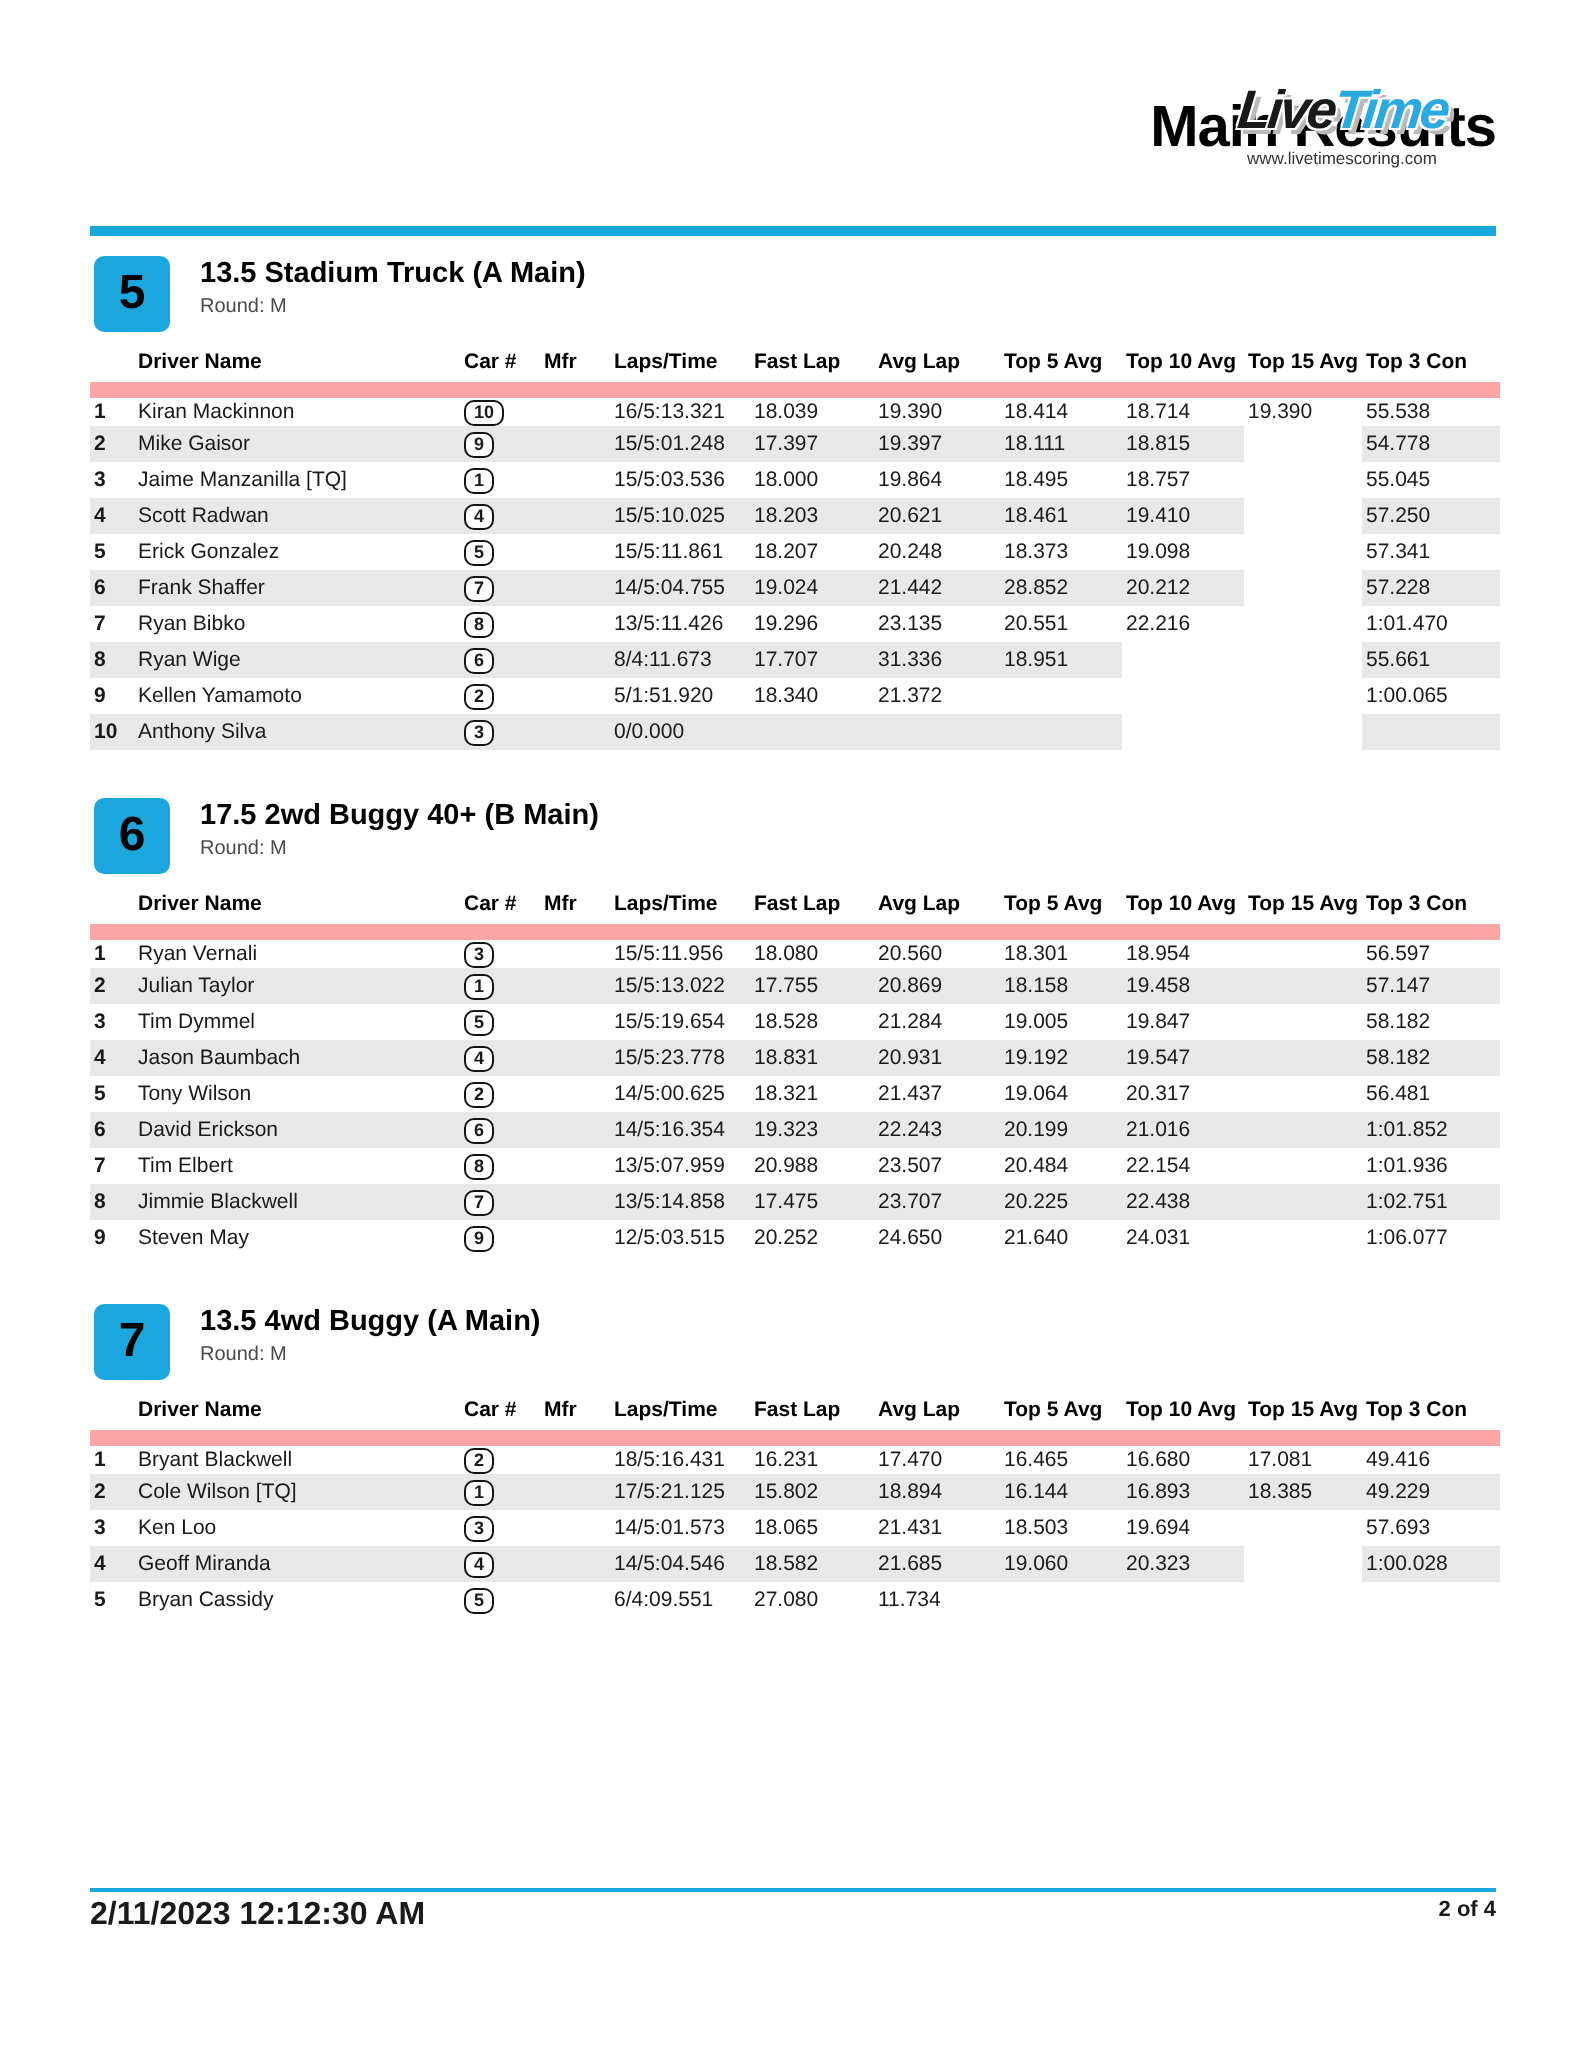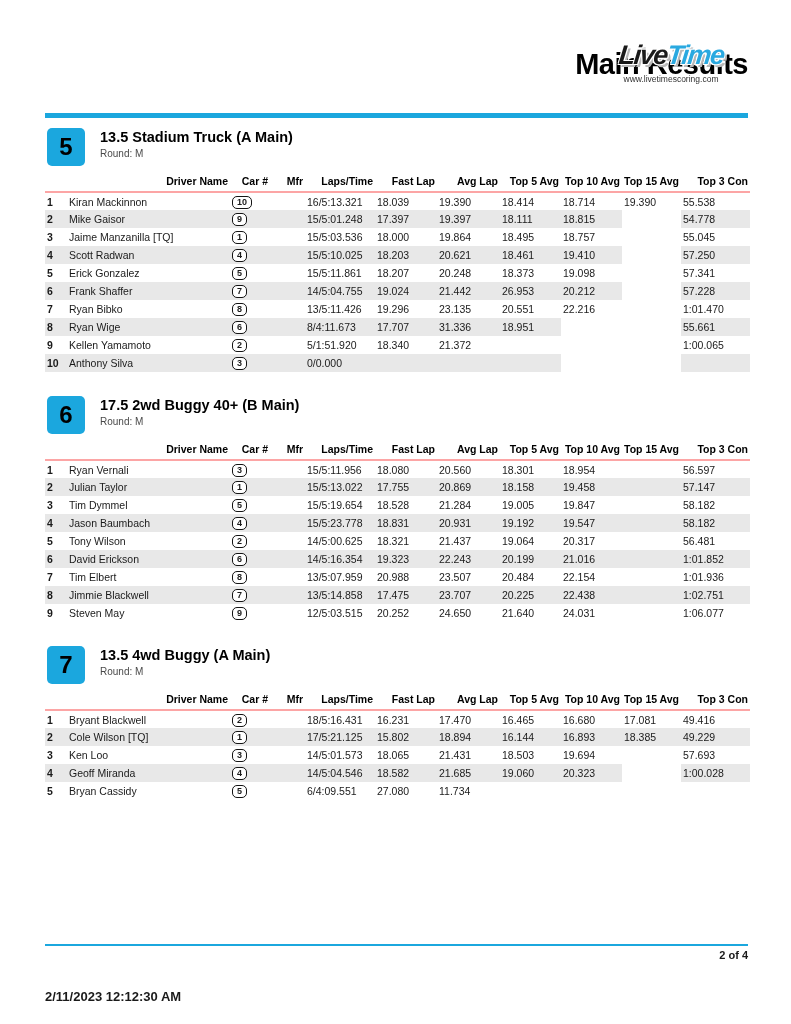--- a/index.html
+++ b/index.html
@@ -70,26 +70,26 @@
 
   
   table.results {
     width: 705px;
     border-collapse: collapse;
     table-layout: fixed;
     margin-top: 7px;
     font-size: 10.5px;
   }
   table.results thead th {
-    text-align: right;
+    text-align: left;
     font-size: 10.5px;
     font-weight: 800;
     color: #000;
     padding: 2px 2px 4px 2px;
-    border-bottom: 2px solid #fca5a5;
+    border-bottom: 8px solid #fca5a5;
     white-space: nowrap;
   }
   table.results td {
     height: 18px;
     padding: 0 2px;
     white-space: nowrap;
     overflow: hidden;
     color: #1a1a1a;
     vertical-align: middle;
   }
@@ -113,21 +113,21 @@
   .footer {
     position: absolute;
     top: 944px;
     left: 45px;
     right: 43px;
     border-top: 2px solid #1ba7de;
     padding-top: 3px;
     display: flex;
     align-items: flex-start;
   }
-  .footer-left { flex: 1; font-size: 13px; font-weight: 800; margin-top: 40px; }
+  .footer-left { flex: 1; font-size: 16px; font-weight: 800; }
   .footer-center { flex: 1.2; text-align: center; }
   .footer-series { font-size: 10.5px; font-weight: 800; }
   .footer-dates { font-size: 8.5px; font-weight: 800; margin-top: 3px; }
   .footer-right { flex: 1; text-align: right; font-size: 11px; font-weight: 800; }
 </style>
 </head>
 <body>
 
 <div class="page">
 
@@ -245,21 +245,21 @@
             <td class="col-top3">57.341</td>
           </tr>
           <tr class="shaded">
             <td class="col-pos">6</td>
             <td class="col-driver">Frank Shaffer</td>
             <td class="col-car"><span class="car-badge">7</span></td>
             <td class="col-mfr"></td>
             <td class="col-laps">14/5:04.755</td>
             <td class="col-fast">19.024</td>
             <td class="col-avg">21.442</td>
-            <td class="col-top5">26.953</td>
+            <td class="col-top5">28.852</td>
             <td class="col-top10">20.212</td>
             <td class="col-top15 blank-cell"></td>
             <td class="col-top3">57.228</td>
           </tr>
           <tr>
             <td class="col-pos">7</td>
             <td class="col-driver">Ryan Bibko</td>
             <td class="col-car"><span class="car-badge">8</span></td>
             <td class="col-mfr"></td>
             <td class="col-laps">13/5:11.426</td>

